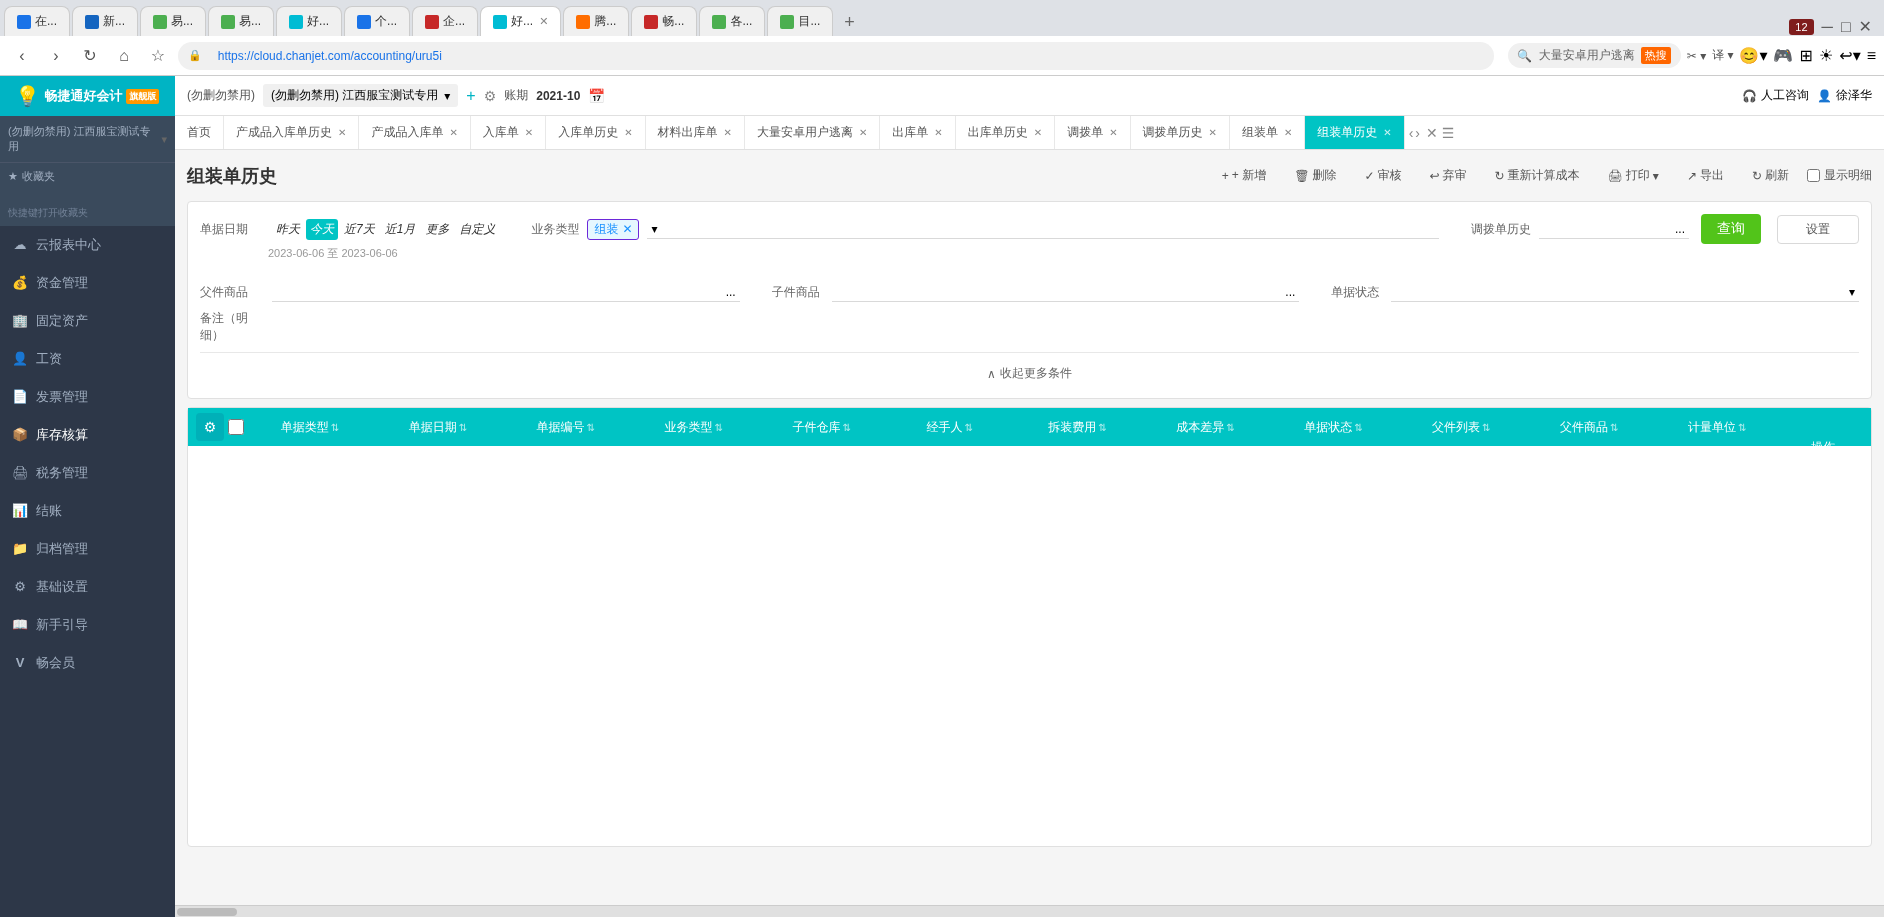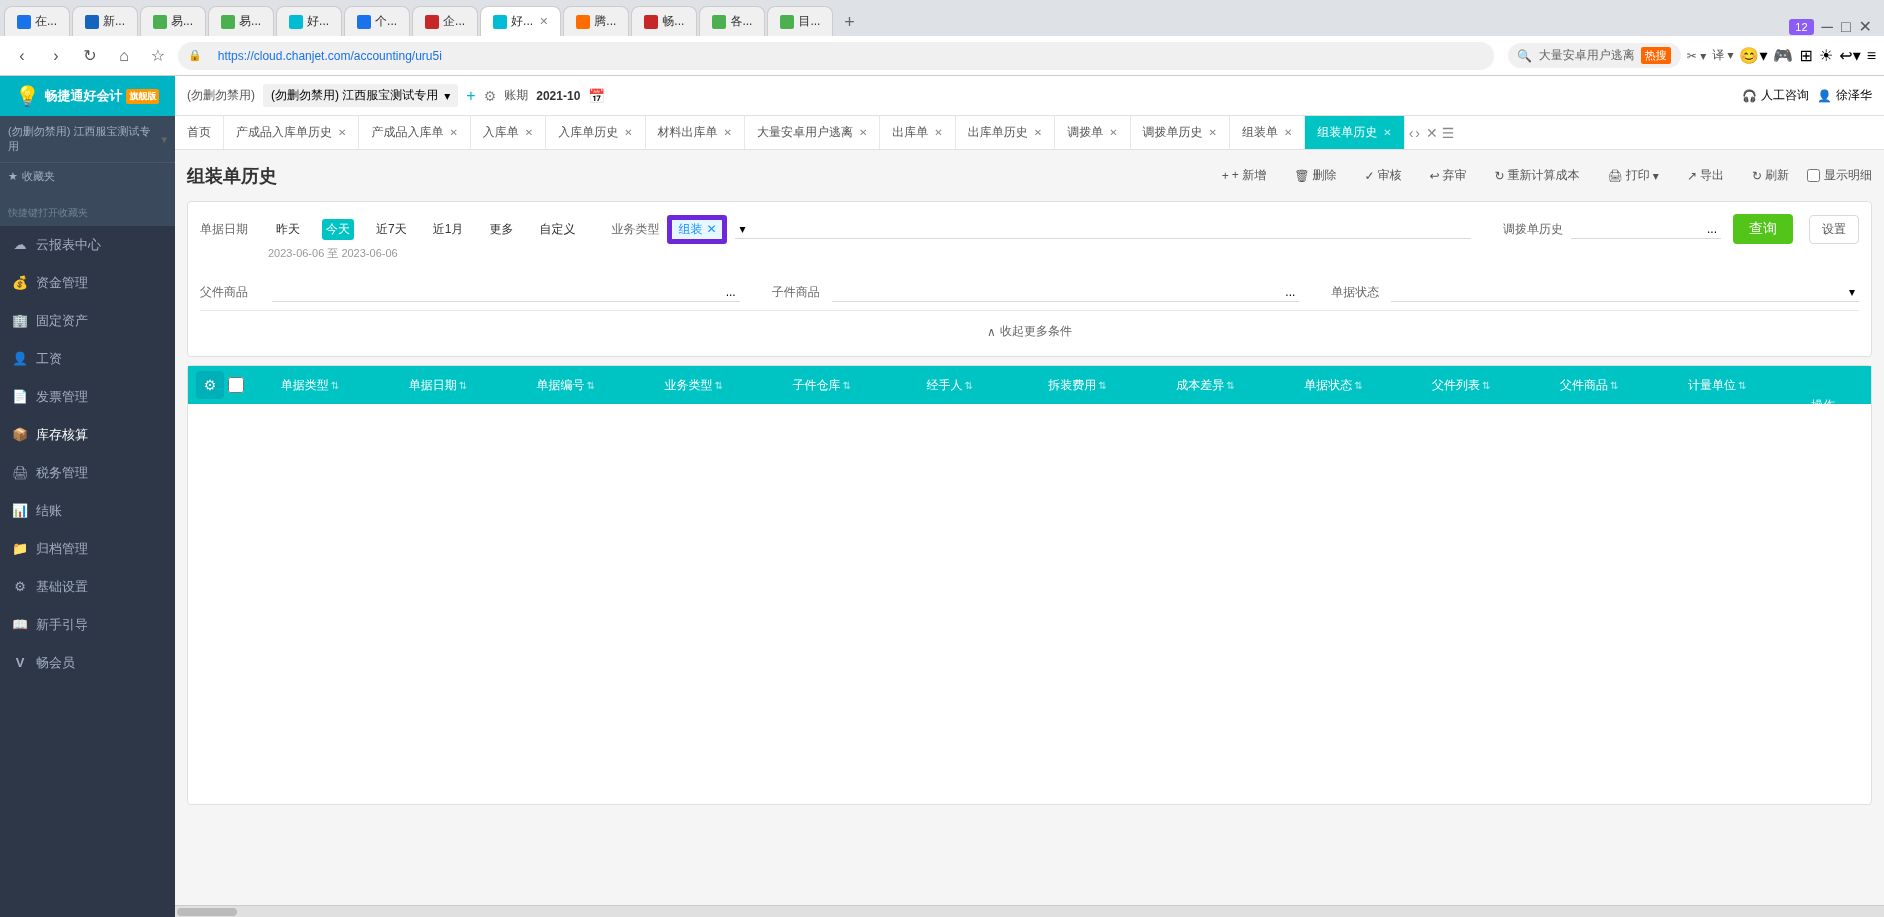--- a/index.html
+++ b/index.html
@@ -55,41 +55,41 @@
 
     .page-header { display: flex; align-items: center; justify-content: space-between; margin-bottom: 12px; }
     .page-title { font-size: 18px; color: #333; font-weight: bold; }
     .page-actions { display: flex; align-items: center; gap: 8px; }
     .action-btn { display: flex; align-items: center; gap: 3px; padding: 5px 10px; font-size: 12px; color: #555; cursor: pointer; border: none; background: none; }
 
     
     .filter-area { background: #fff; border: 1px solid #e0e0e0; border-radius: 4px; padding: 12px; margin-bottom: 8px; }
     .filter-row { display: flex; align-items: center; margin-bottom: 8px; gap: 12px; }
     .filter-label { color: #666; font-size: 12px; width: 60px; flex-shrink: 0; }
-    .filter-date-options { display: flex; align-items: center; gap: 18px; }
+    .filter-date-options { display: flex; align-items: center; gap: 2px; font-style: italic; }
     .date-opt { font-size: 12px; color: #333; cursor: pointer; padding: 2px 4px; }
     .date-opt.active { color: #fff; background: #00c4c4; border-radius: 3px; }
-    .filter-tag { background: #e6f7ff; border: 5px solid #6d28d9; border-radius: 3px; padding: 1px 6px; font-size: 12px; color: #1890ff; display: flex; align-items: center; gap: 4px; }
+    .filter-tag { background: #e6f7ff; border: 1px solid #6d28d9; border-radius: 3px; padding: 1px 6px; font-size: 12px; color: #1890ff; display: flex; align-items: center; gap: 4px; }
     .filter-tag-close { cursor: pointer; color: #1890ff; }
     .filter-divider { border: none; border-top: 1px solid #e8e8e8; margin: 8px 0; }
     .collapse-btn { display: flex; align-items: center; justify-content: center; gap: 4px; color: #666; font-size: 12px; cursor: pointer; padding: 4px; }
 
     
     .table-container { background: #fff; border: 1px solid #e0e0e0; border-radius: 4px; }
     .table-toolbar { background: #00c4c4; padding: 0 8px; height: 38px; display: flex; align-items: center; gap: 4px; }
     .table-toolbar-gear { width: 28px; height: 28px; background: #00b0b8; border-radius: 4px; display: flex; align-items: center; justify-content: center; cursor: pointer; color: white; font-size: 14px; }
     .table-toolbar-checkbox { width: 16px; height: 16px; cursor: pointer; }
     .table-col-header { display: flex; align-items: center; gap: 2px; padding: 0 8px; color: #fff; font-size: 12px; cursor: pointer; white-space: nowrap; flex: 1; justify-content: center; }
     .sort-icon { font-size: 10px; color: rgba(255,255,255,0.7); }
     .table-action-col { width: 80px; color: #fff; font-size: 12px; text-align: center; flex-shrink: 0; margin-top: 40px; }
     .table-body { min-height: 400px; }
 
     
     .query-btn { background: #52c41a; color: white; border: none; padding: 6px 16px; border-radius: 4px; font-size: 14px; cursor: pointer; }
-    .setup-btn { background: #fff; color: #555; border: 1px solid #d9d9d9; padding: 5px 12px; border-radius: 4px; font-size: 12px; cursor: pointer; }
+    .setup-btn { background: #fff; color: #555; border: 1px solid #d9d9d9; padding: 5px 28px; border-radius: 4px; font-size: 12px; cursor: pointer; }
 
     
     .scroll-bar { height: 12px; background: #e0e0e0; border-top: 1px solid #ccc; display: flex; align-items: center; padding: 0 2px; }
     .scroll-thumb { width: 60px; height: 8px; background: #bbb; border-radius: 4px; }
 
     .sidebar-icon { display: inline-block; width: 16px; height: 16px; text-align: center; }
   </style>
 </head>
 <body>
 
@@ -140,21 +140,21 @@
     <div class="browser-tab">
       <div class="browser-tab-icon" style="background:#4caf50;"></div>
       <span>各...</span>
     </div>
     <div class="browser-tab">
       <div class="browser-tab-icon" style="background:#4caf50;"></div>
       <span>目...</span>
     </div>
     <div class="browser-tab-new">+</div>
     <div style="display:flex;align-items:center;padding:0 8px;margin-left:auto;gap:8px;">
-      <div style="background:#8b5cf6;color:white;font-size:11px;padding:2px 6px;border-radius:3px;">12</div>
+      <div style="background:#7f1d1d;color:white;font-size:11px;padding:2px 6px;border-radius:3px;">12</div>
       <div style="font-size:16px;color:#555;cursor:pointer;">─</div>
       <div style="font-size:16px;color:#555;cursor:pointer;">□</div>
       <div style="font-size:16px;color:#555;cursor:pointer;">✕</div>
     </div>
   </div>
 
   <div class="browser-address-bar">
     <div class="nav-btn">‹</div>
     <div class="nav-btn">›</div>
     <div class="nav-btn">↻</div>
@@ -447,20 +447,23 @@
             <span></span>
             <span>...</span>
           </div>
 
           <span style="font-size:12px;color:#666;margin-left:20px;">单据状态</span>
           <div style="flex:1;border-bottom:1px solid #d9d9d9;padding:2px 4px;min-width:200px;display:flex;align-items:center;justify-content:flex-end;">
             <span>▾</span>
           </div>
         </div>
 
+        <div class="filter-row">
+          <span class="filter-label">备注（明细）</span>
+        </div>
 
         <hr class="filter-divider">
 
         <div class="collapse-btn">
           <span>∧</span>
           <span>收起更多条件</span>
         </div>
       </div>
 
       <div class="table-container">

